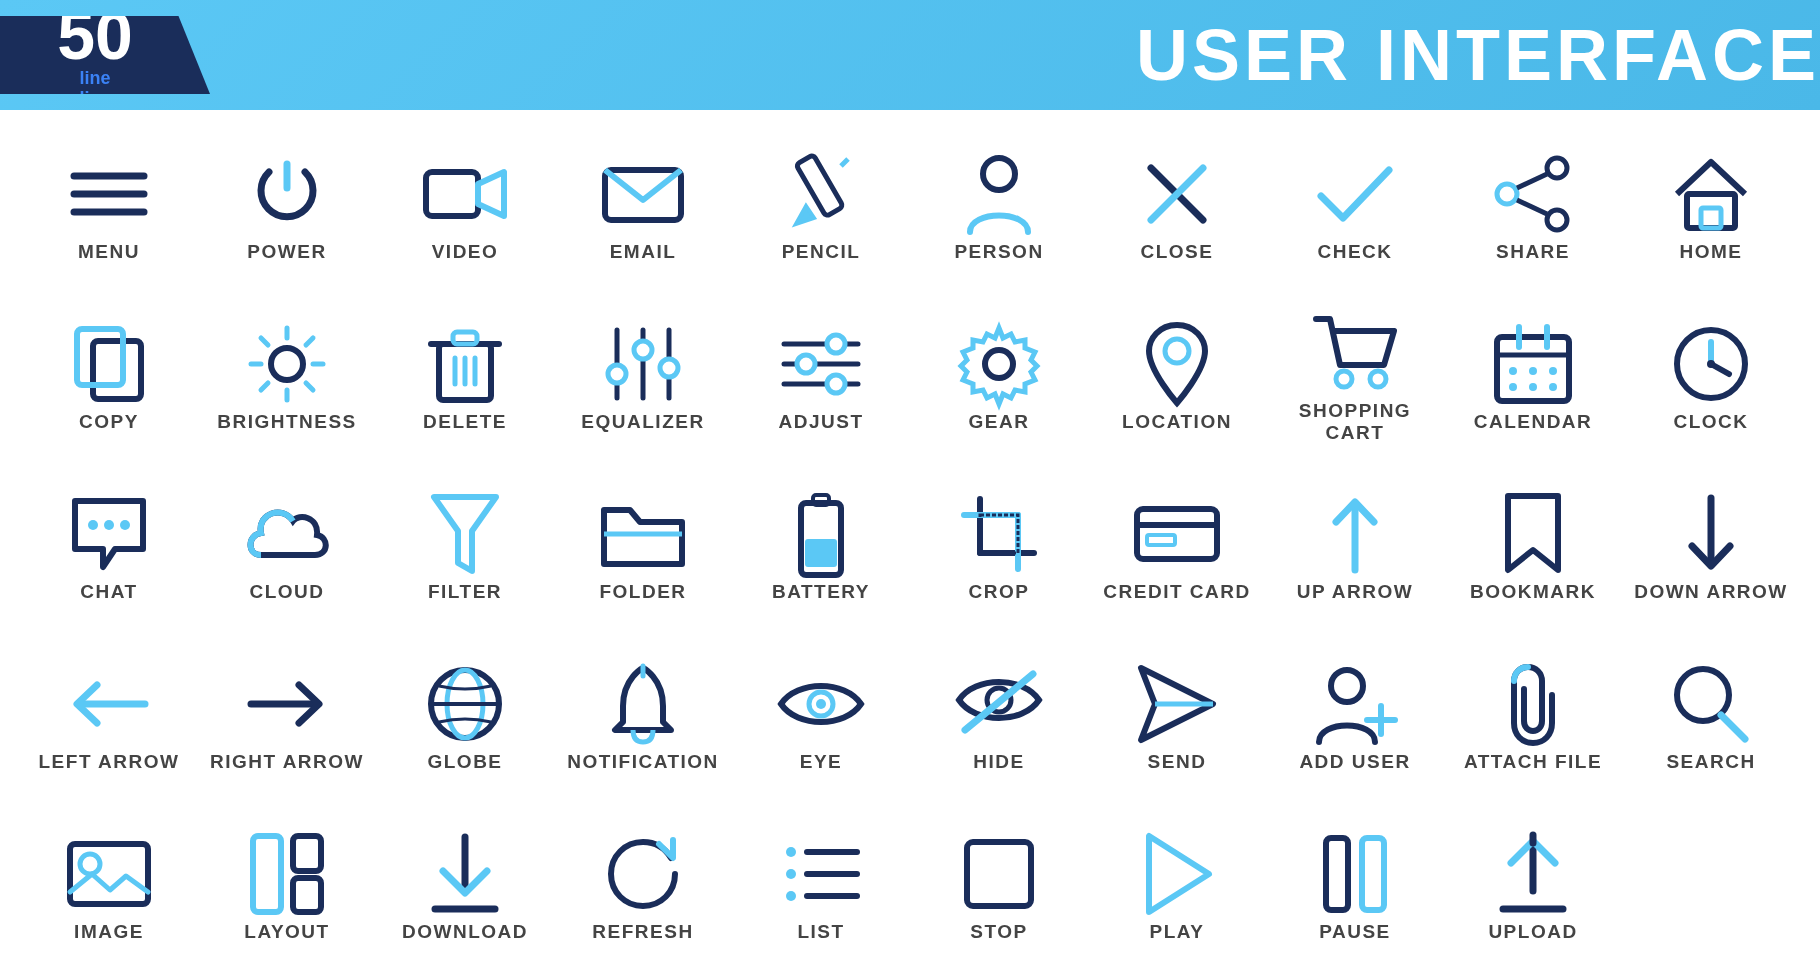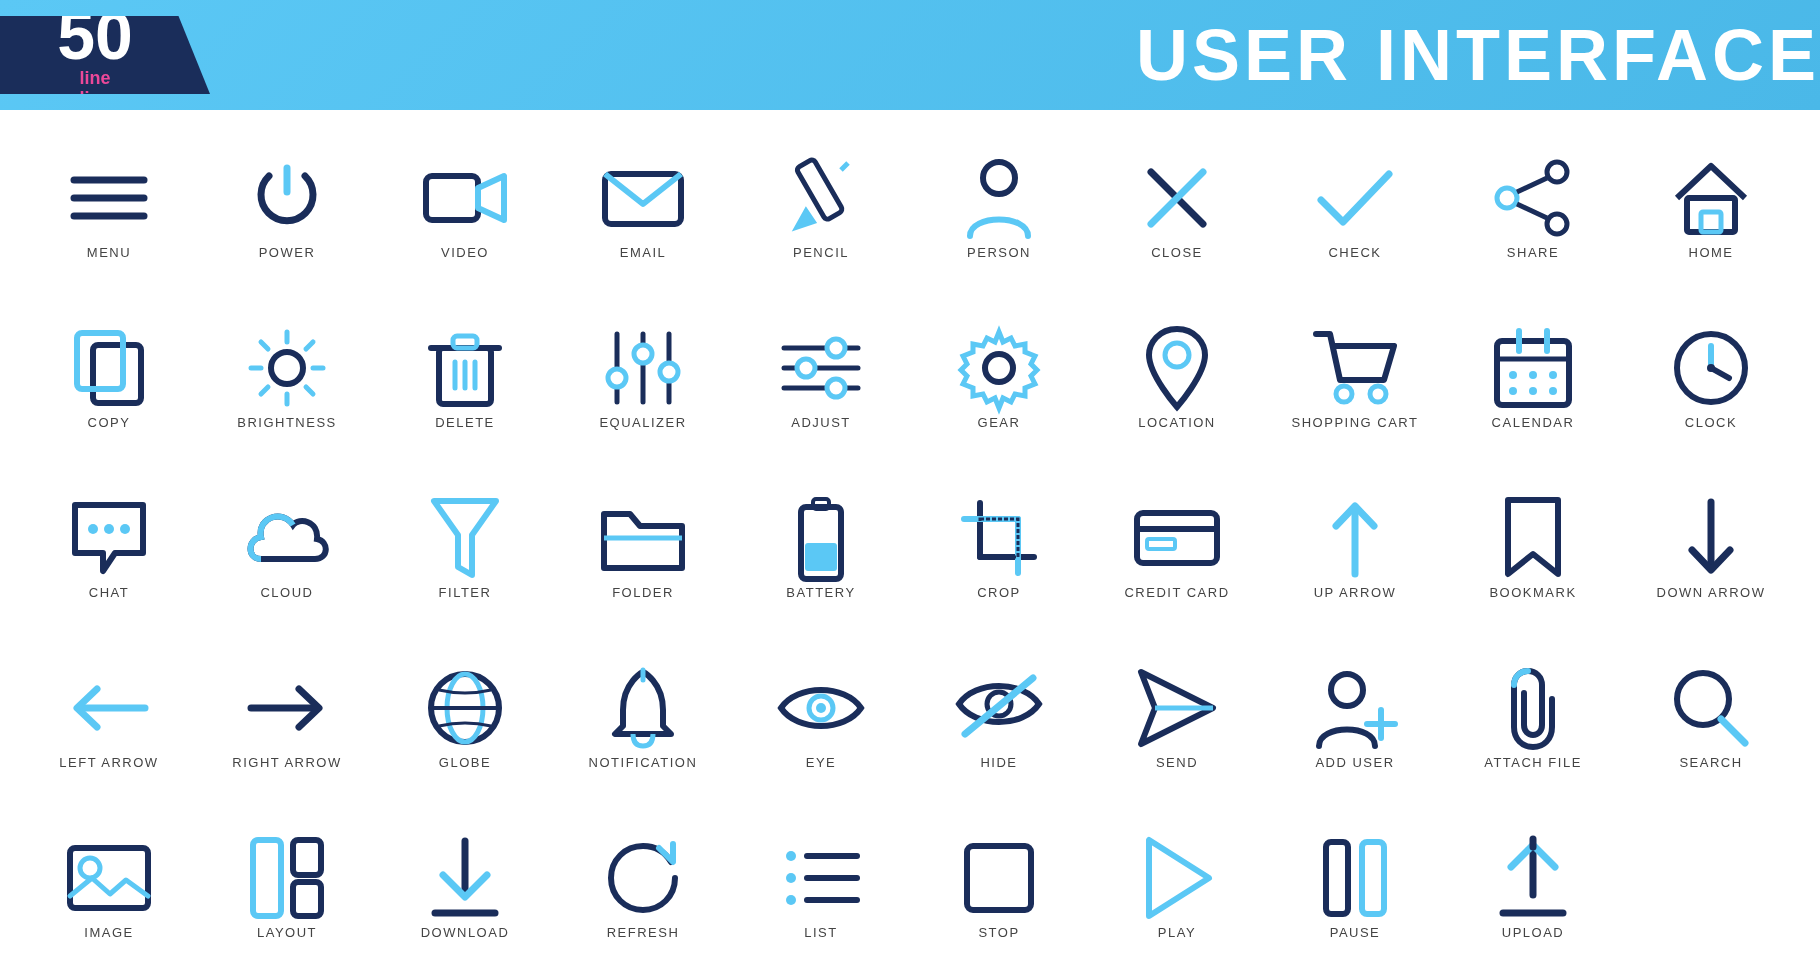--- a/index.html
+++ b/index.html
@@ -32,21 +32,21 @@
       padding-right: 20px;
     }
     .badge-number {
       font-size: 68px;
       font-weight: 900;
       color: #fff;
       line-height: 1;
     }
     .badge-text {
       font-size: 18px;
-      color: #ec4899;
+      color: #3b82f6;
       font-weight: 700;
       line-height: 1.1;
       text-align: center;
     }
     .header-title {
       flex: 1;
       text-align: right;
       font-size: 72px;
       font-weight: 900;
       color: #fff;
@@ -75,22 +75,22 @@
 
     .icon-svg-wrap {
       width: 90px;
       height: 90px;
       display: flex;
       align-items: center;
       justify-content: center;
     }
 
     .icon-label {
-      font-size: 13px;
-      font-weight: 400;
+      font-size: 19px;
+      font-weight: 700;
       color: #444;
       letter-spacing: 1.5px;
       text-transform: uppercase;
       margin-top: 2px;
       text-align: center;
     }
 
     svg {
       overflow: visible;
     }

